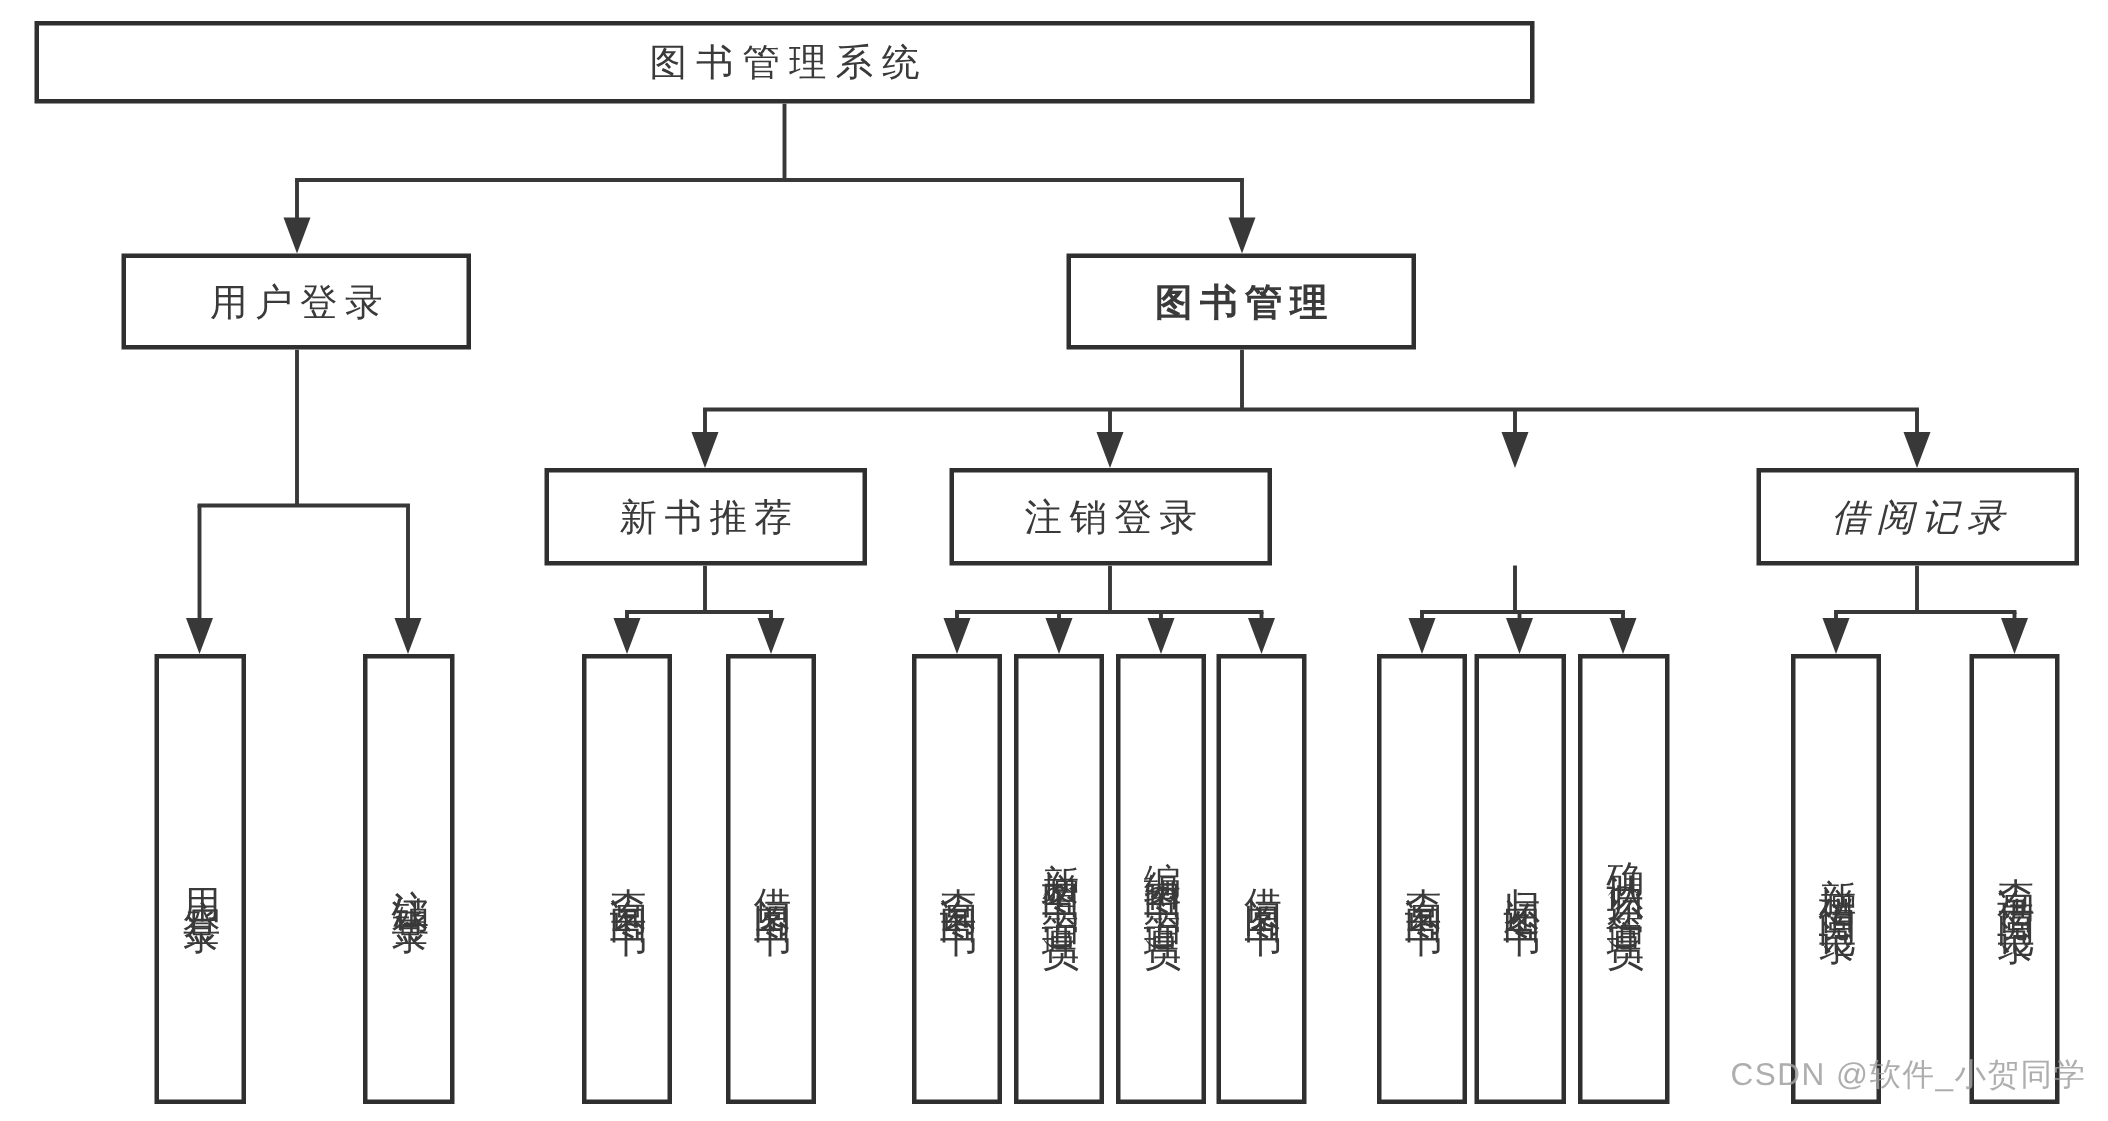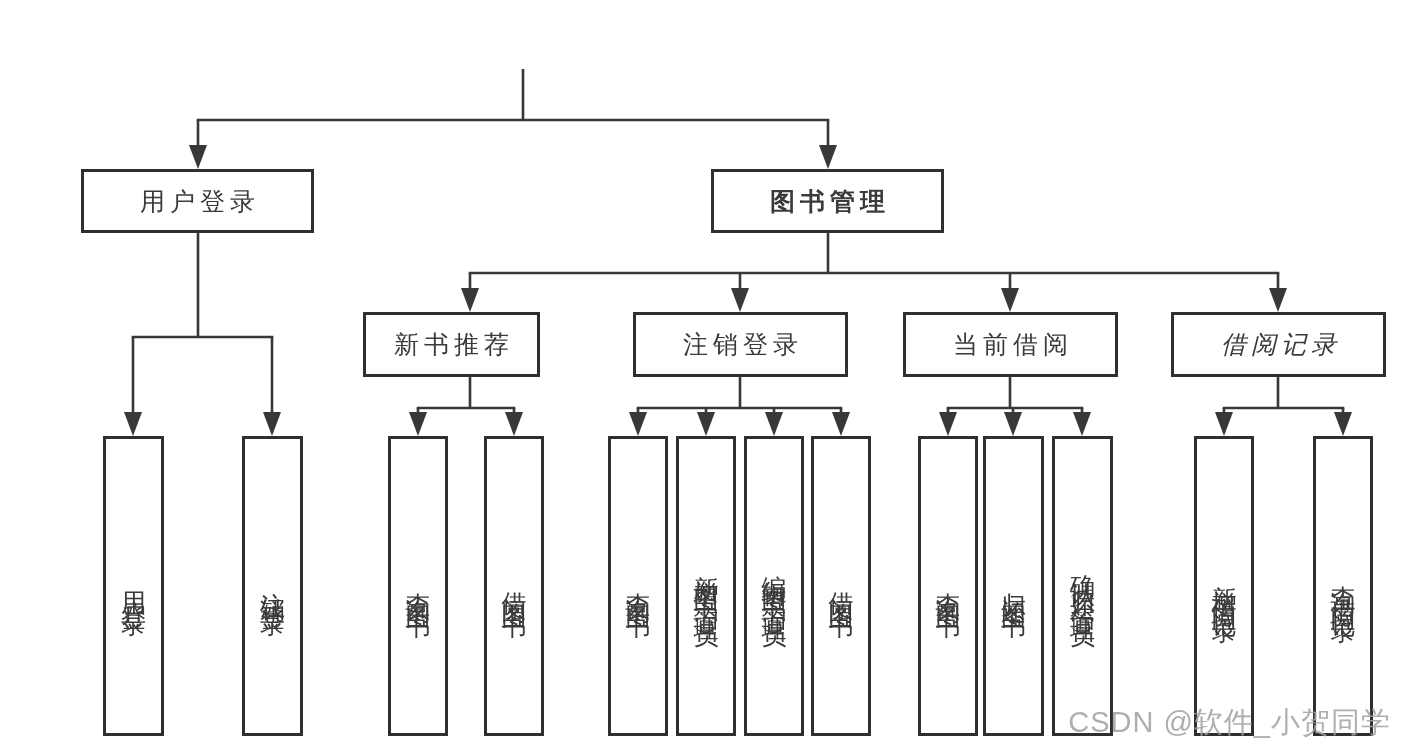--- a/index.html
+++ b/index.html
@@ -43,22 +43,22 @@
     writing-mode: vertical-rl;
     text-orientation: mixed;
     letter-spacing: 7px;
     text-indent: 0;
     white-space: normal;
     line-height: 1;
   }
   .watermark {
     position: absolute;
     right: 14px;
-    bottom: 4px;
-    font-size: 29px;
+    bottom: 17px;
+    font-size: 21px;
     color: rgba(160,160,160,0.85);
     letter-spacing: 1px;
     z-index: 5;
     margin-left: 32px;
   }
 </style>
 </head>
 <body>
 
 <div class="canvas">
@@ -111,27 +111,27 @@
       <line x1="1082" y1="408" x2="1082" y2="418" stroke="#383838" stroke-width="2.6"></line>
       <polygon points="1073,412 1091,412 1082,436" fill="#383838"></polygon>
       <line x1="1278" y1="377" x2="1278" y2="408" stroke="#383838" stroke-width="2.6"></line>
       <line x1="1222.7" y1="408" x2="1344.3" y2="408" stroke="#383838" stroke-width="2.6"></line>
       <line x1="1224" y1="408" x2="1224" y2="418" stroke="#383838" stroke-width="2.6"></line>
       <polygon points="1215,412 1233,412 1224,436" fill="#383838"></polygon>
       <line x1="1343" y1="408" x2="1343" y2="418" stroke="#383838" stroke-width="2.6"></line>
       <polygon points="1334,412 1352,412 1343,436" fill="#383838"></polygon>
     </svg>
 
+  <div class="node title" style="left:23px; top:14px; width:1000px; height:55px;">图书管理系统</div>
 
   <div class="node" style="left:81px; top:169px; width:233px; height:64px;">用户登录</div>
   <div class="node" style="left:711px; top:169px; width:233px; height:64px;font-weight:bold;">图书管理</div>
 
-  <div class="node" style="left:363px; top:312px; width:177px; height:65px;">新书推荐</div>
+  <div class="node" style="left:363px; top:312px; width:215px; height:65px;">新书推荐</div>
   <div class="node" style="left:633px; top:312px; width:215px; height:65px;">注销登录</div>
-  <div class="node" style="left:903px; top:312px; width:215px; height:65px;">当前借阅</div>
   <div class="node" style="left:1171px; top:312px; width:215px; height:65px;font-style:italic;">借阅记录</div>
 
   <div class="node v" style="left:103px; top:436px; width:61px; height:300px;">用户登录</div>
   <div class="node v" style="left:242px; top:436px; width:61px; height:300px;">注销登录</div>
 
   <div class="node v" style="left:388px; top:436px; width:60px; height:300px;">查询图书</div>
   <div class="node v" style="left:484px; top:436px; width:60px; height:300px;">借阅图书</div>
 
   <div class="node v" style="left:608px; top:436px; width:60px; height:300px;">查询图书</div>
   <div class="node v" style="left:676px; top:436px; width:60px; height:300px;">新增图书（管理员）</div>

